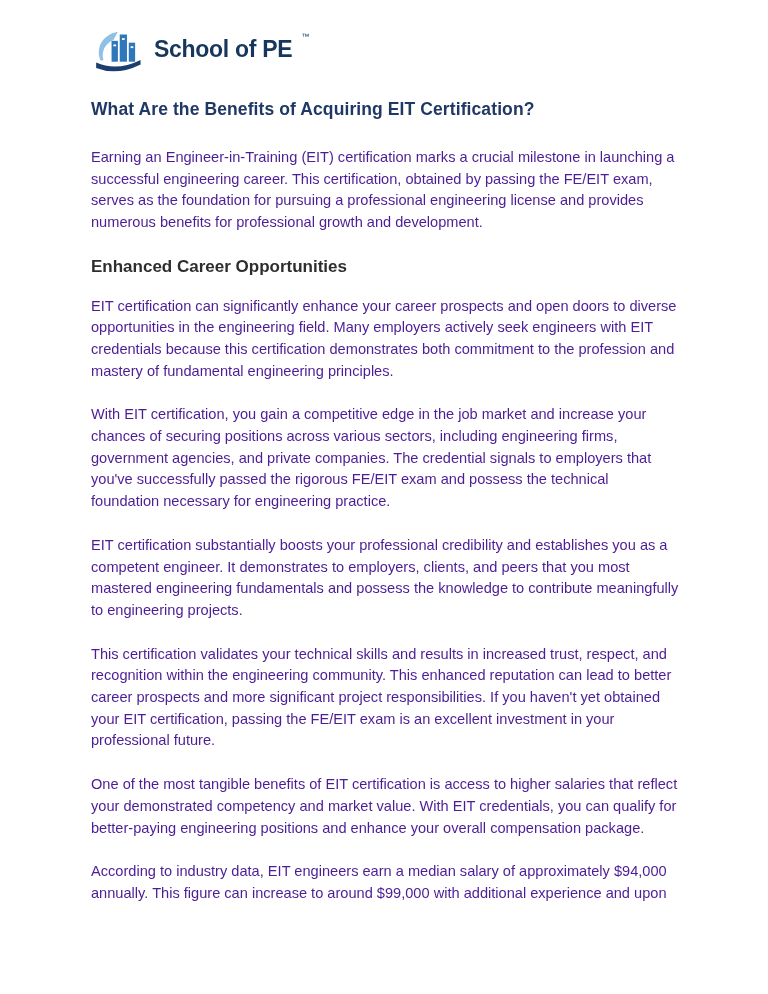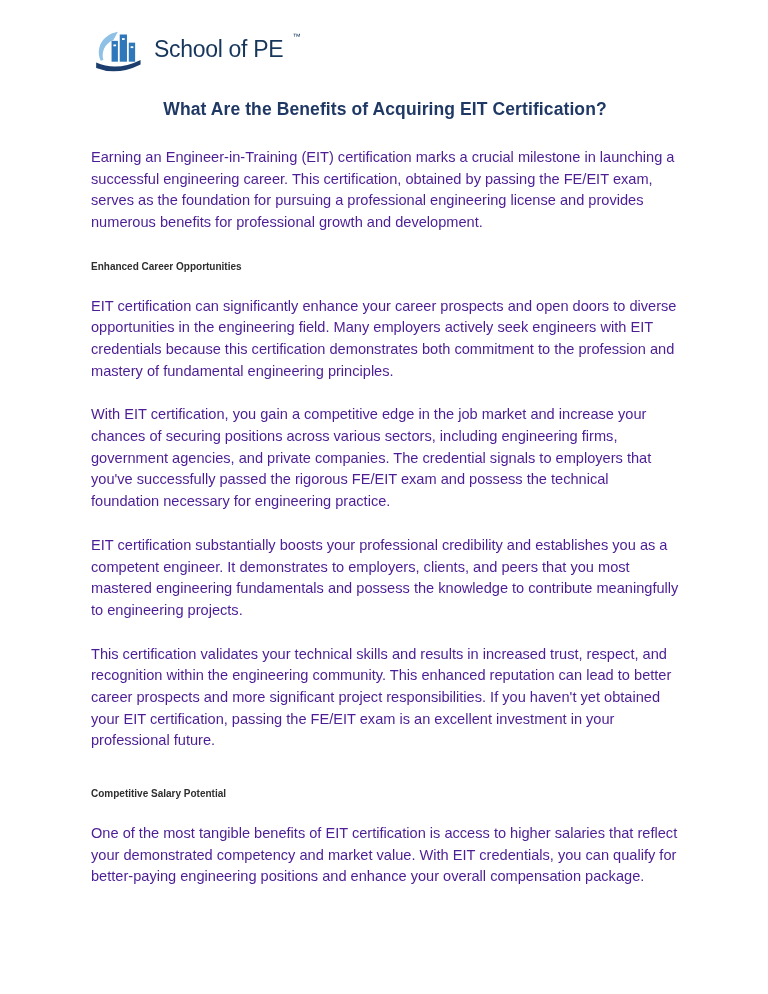--- a/index.html
+++ b/index.html
@@ -23,52 +23,52 @@
     align-items: center;
     gap: 8px;
   }
   .logo-icon {
     display: inline-block;
     width: 58px;
     height: 46px;
     line-height: 0;
   }
   .logo-text {
-    font-weight: 400;
+    font-weight: 700;
     font-size: 23px;
     color: #16365c;
     letter-spacing: -0.3px;
   }
   .logo-tm {
     font-size: 8px;
     color: #16365c;
     align-self: flex-start;
     margin-top: 6px;
     margin-left: 1px;
   }
   .doc-body {
     padding: 0 89px 0 91px;
   }
   .doc-title {
-    text-align: center;
+    text-align: left;
     color: #1f3864;
     font-size: 17.5px;
     font-weight: 700;
     margin: 23px 0 27px 0;
     letter-spacing: 0.1px;
   }
   .para {
     font-size: 14.6px;
     line-height: 21.7px;
     color: #4c1d95;
     margin: 0 0 22px 0;
     text-align: left;
   }
   .section-heading {
-    font-size: 10px;
+    font-size: 17px;
     line-height: 21.7px;
     font-weight: 700;
     color: #2e2e2e;
     margin: 31px 0 0 0;
   }
   .doc-section:first-of-type .section-heading {
     margin-top: 14px;
   }
   .doc-section .para.first {
     margin-top: 18px;
@@ -109,19 +109,19 @@
       <p class="para first">EIT certification can significantly enhance your career prospects and open doors to diverse opportunities in the engineering field. Many employers actively seek engineers with EIT credentials because this certification demonstrates both commitment to the profession and mastery of fundamental engineering principles.</p>
       <p class="para">With EIT certification, you gain a competitive edge in the job market and increase your chances of securing positions across various sectors, including engineering firms, government agencies, and private companies. The credential signals to employers that you've successfully passed the rigorous FE/EIT exam and possess the technical foundation necessary for engineering practice.</p>
     </section>
 
     <section class="doc-section">
       <p class="para first">EIT certification substantially boosts your professional credibility and establishes you as a competent engineer. It demonstrates to employers, clients, and peers that you most mastered engineering fundamentals and possess the knowledge to contribute meaningfully to engineering projects.</p>
       <p class="para">This certification validates your technical skills and results in increased trust, respect, and recognition within the engineering community. This enhanced reputation can lead to better career prospects and more significant project responsibilities. If you haven't yet obtained your EIT certification, passing the FE/EIT exam is an excellent investment in your professional future.</p>
     </section>
 
     <section class="doc-section">
-      <h2 class="section-heading">Competitive Salary Potential</h2>
       <p class="para first">One of the most tangible benefits of EIT certification is access to higher salaries that reflect your demonstrated competency and market value. With EIT credentials, you can qualify for better-paying engineering positions and enhance your overall compensation package.</p>
+      <p class="para">According to industry data, EIT engineers earn a median salary of approximately $94,000 annually. This figure can increase to around $99,000 with additional experience and upon</p>
     </section>
 
   </main>
 
 </div>
 
 </body></html>

